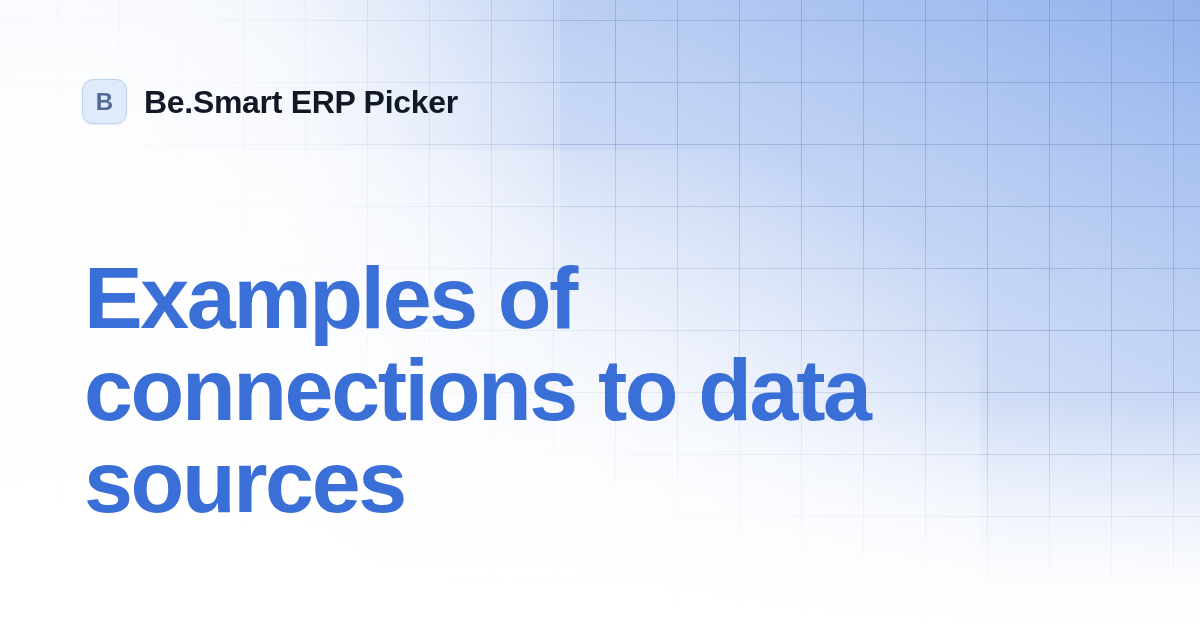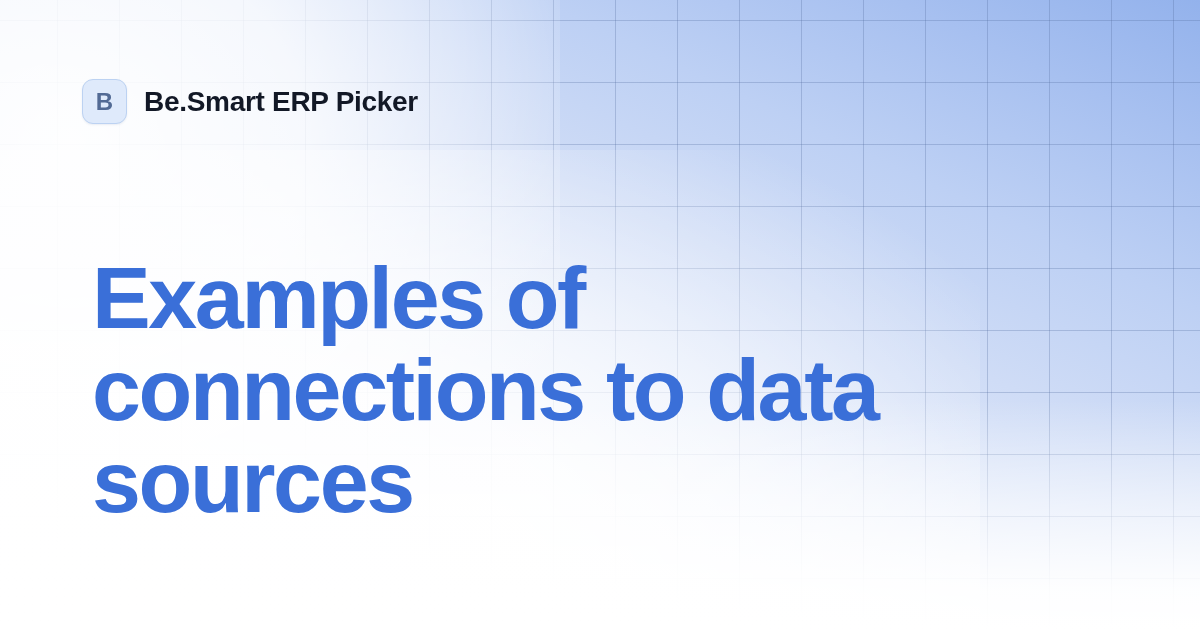--- a/index.html
+++ b/index.html
@@ -143,31 +143,31 @@
     font-family: "Liberation Sans", sans-serif;
     font-size: 24px;
     font-weight: bold;
     line-height: 1;
     color: #526a94;
     letter-spacing: 0.2px;
   }
 
   .brand-name {
     font-family: "Liberation Sans", sans-serif;
-    font-size: 28px;
+    font-size: 32px;
     font-weight: bold;
     line-height: 1;
     color: #121826;
     letter-spacing: -0.3px;
     white-space: nowrap;
   }
 
   .headline {
     position: absolute;
-    left: 92px;
+    left: 84px;
     top: 252px;
     width: 1000px;
     margin: 0;
     font-family: "Liberation Sans", sans-serif;
     font-size: 88px;
     font-weight: bold;
     line-height: 92px;
     letter-spacing: -2.4px;
     color: #3a6fd8;
     white-space: pre-line;

